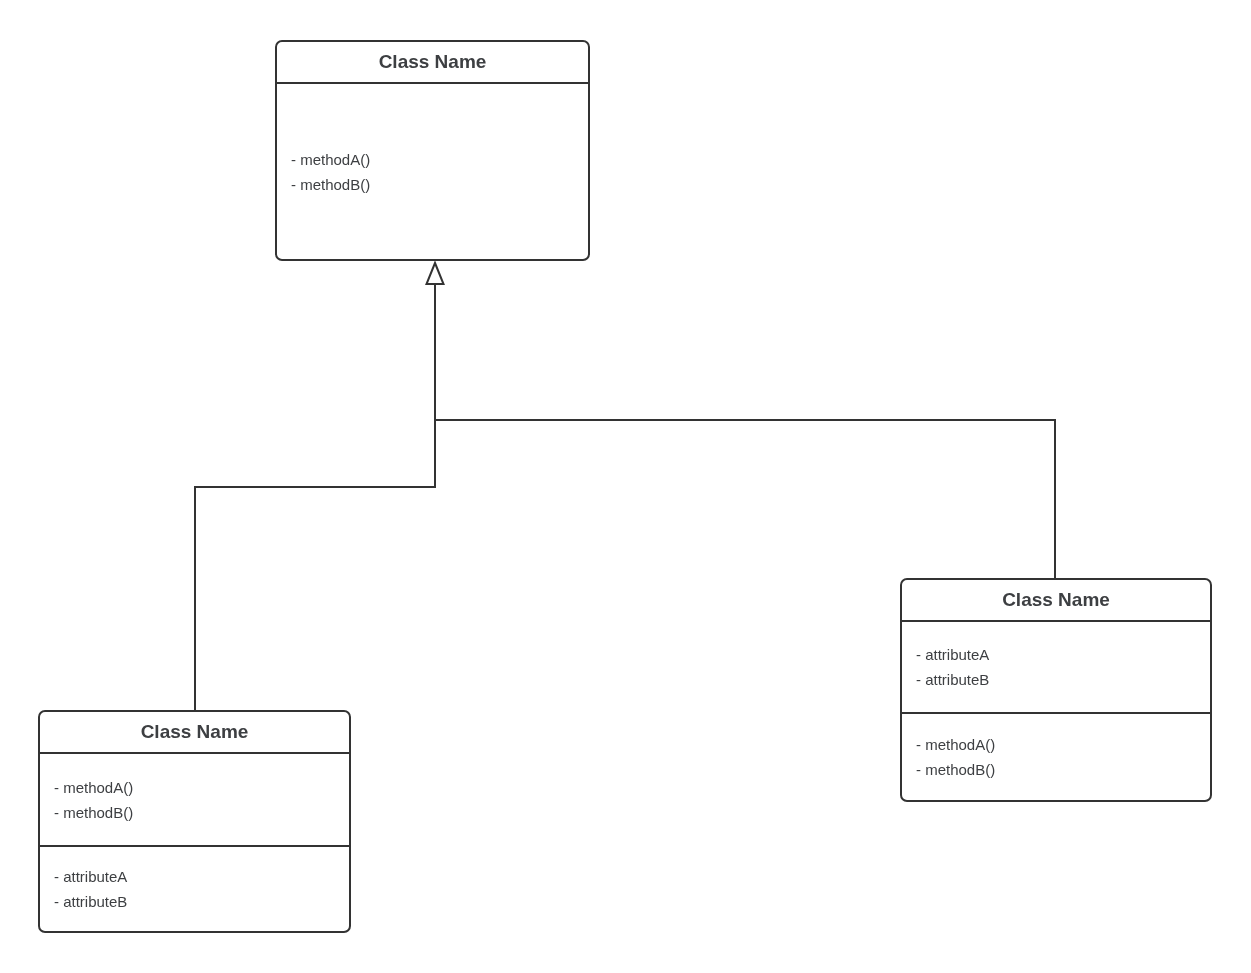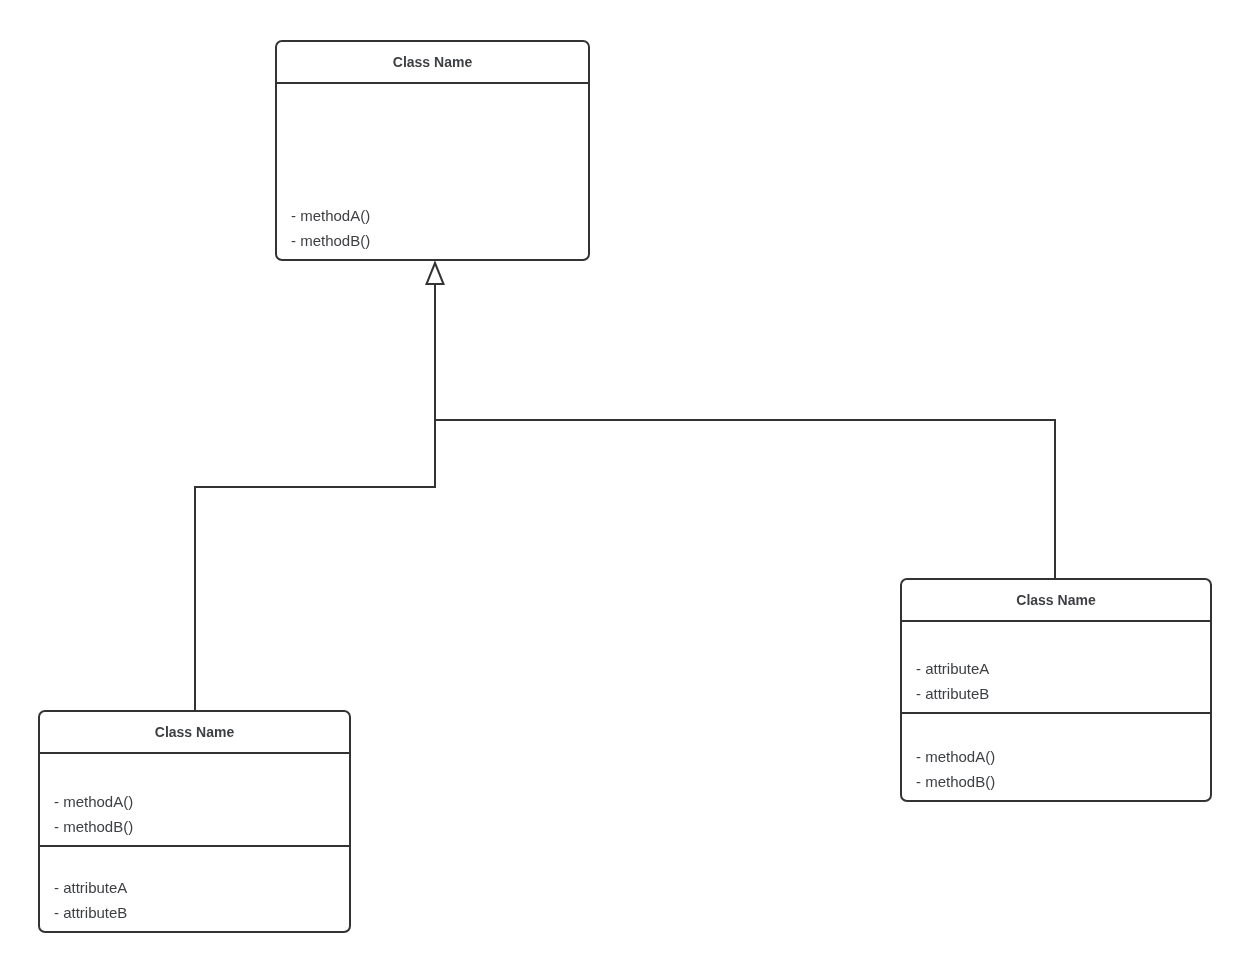--- a/index.html
+++ b/index.html
@@ -40,26 +40,26 @@
     flex-direction: column;
     color: var(--text, #3d3f42);
   }
   .class-header {
     flex: 0 0 42px;
     border-bottom: 2px solid var(--stroke, #333333);
     display: flex;
     align-items: center;
     justify-content: center;
     font-weight: bold;
-    font-size: 14px;
+    font-size: 19px;
   }
   .compartment {
     display: flex;
     flex-direction: column;
-    justify-content: flex-end;
+    justify-content: center;
     padding: 6px 14px;
     font-size: 15px;
     line-height: 25px;
   }
   .compartment + .compartment {
     border-top: 2px solid var(--stroke, #333333);
   }
   .grow { flex: 1 1 auto; }
   .member { white-space: pre; }
 </style>

